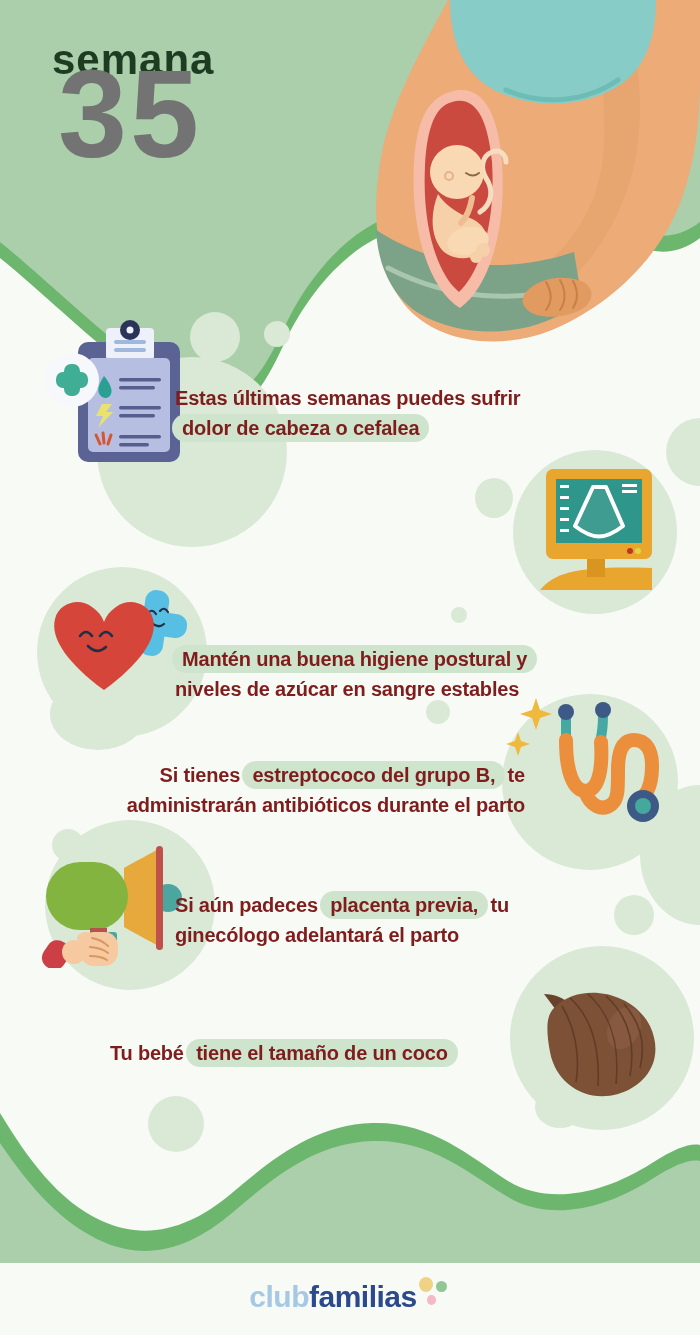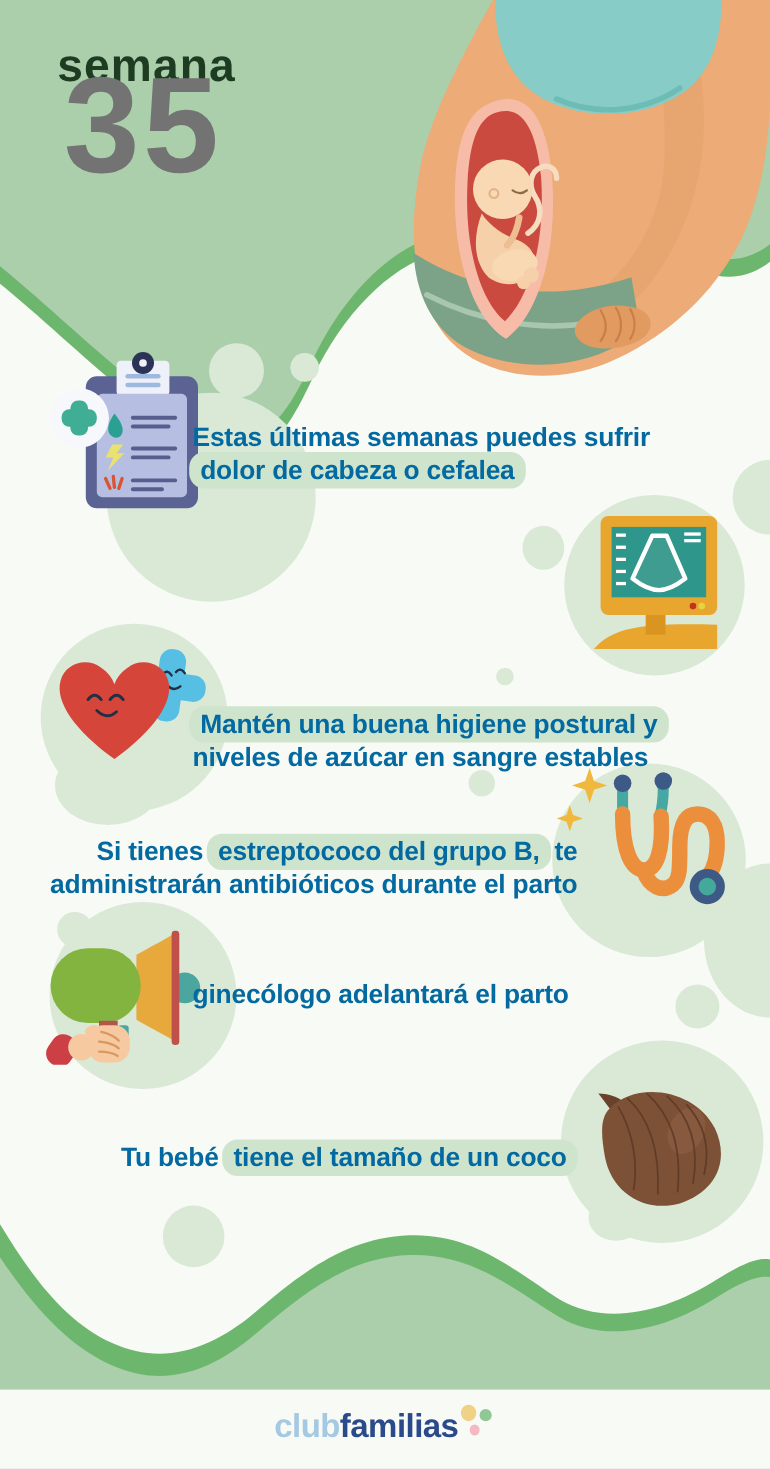--- a/index.html
+++ b/index.html
@@ -4,21 +4,21 @@
 <style>
   html,body{margin:0;padding:0;background:#e8e8e8;}
   .page{position:relative;width:700px;height:1335px;background:#f8faf5;overflow:hidden;
         font-family:"Liberation Sans",sans-serif;}
   .abs{position:absolute;}
   .blob{position:absolute;background:#d9e9d6;border-radius:50%;}
   .week-label{position:absolute;left:52px;top:36px;font-size:42px;font-weight:bold;
         color:#1d3c22;letter-spacing:1px;}
   .week-number{position:absolute;left:58px;top:52px;font-size:124px;font-weight:bold;
         color:#737373;letter-spacing:3px;line-height:1;}
-  .itxt{position:absolute;font-size:24px;font-weight:bold;color:#0369a1;
+  .itxt{position:absolute;font-size:20px;font-weight:bold;color:#7f1d1d;
         line-height:30px;letter-spacing:-0.2px;}
   .itxt .line{white-space:nowrap;}
   .hl{background:#cfe4cc;border-radius:14px;padding:3px 10px;margin:12px -3px;}
   .hl:empty{display:none;padding:0;margin:0;}
   .t-left{text-align:left;}
   .t-right{text-align:right;}
   .t-center{text-align:left;}
   .footer{position:absolute;left:0;top:1280px;width:700px;text-align:center;}
   .logo{display:inline-block;position:relative;font-size:30px;font-weight:bold;letter-spacing:-0.5px;}
   .logo-club{color:#a5c8e3;margin-top:24px;}
@@ -190,20 +190,21 @@
     <div class="line"><span></span><span class="hl">Mantén una buena higiene postural y</span><span></span></div>
     <div class="line"><span>niveles de azúcar en sangre estables</span><span></span></div>
   </div>
 
   <div class="itxt t-right" style="left:30px;top:760px;width:495px">
     <div class="line"><span>Si tienes </span><span class="hl">estreptococo del grupo B,</span><span> te</span></div>
     <div class="line"><span>administrarán antibióticos durante el parto</span><span></span></div>
   </div>
 
   <div class="itxt t-left" style="left:175px;top:890px;width:400px">
+    <div class="line"><span>Si aún padeces </span><span class="hl">placenta previa,</span><span> tu</span></div>
     <div class="line"><span>ginecólogo adelantará el parto</span><span></span></div>
   </div>
 
   <div class="itxt t-center" style="left:110px;top:1038px;width:430px">
     <div class="line"><span>Tu bebé </span><span class="hl">tiene el tamaño de un coco</span><span></span></div>
   </div>
 
   <div class="footer">
     <div class="logo">
       <span class="logo-club">club</span><span class="logo-familias">familias</span><span class="dots"><span class="dot dot-yellow"></span><span class="dot dot-green"></span><span class="dot dot-pink"></span></span>

